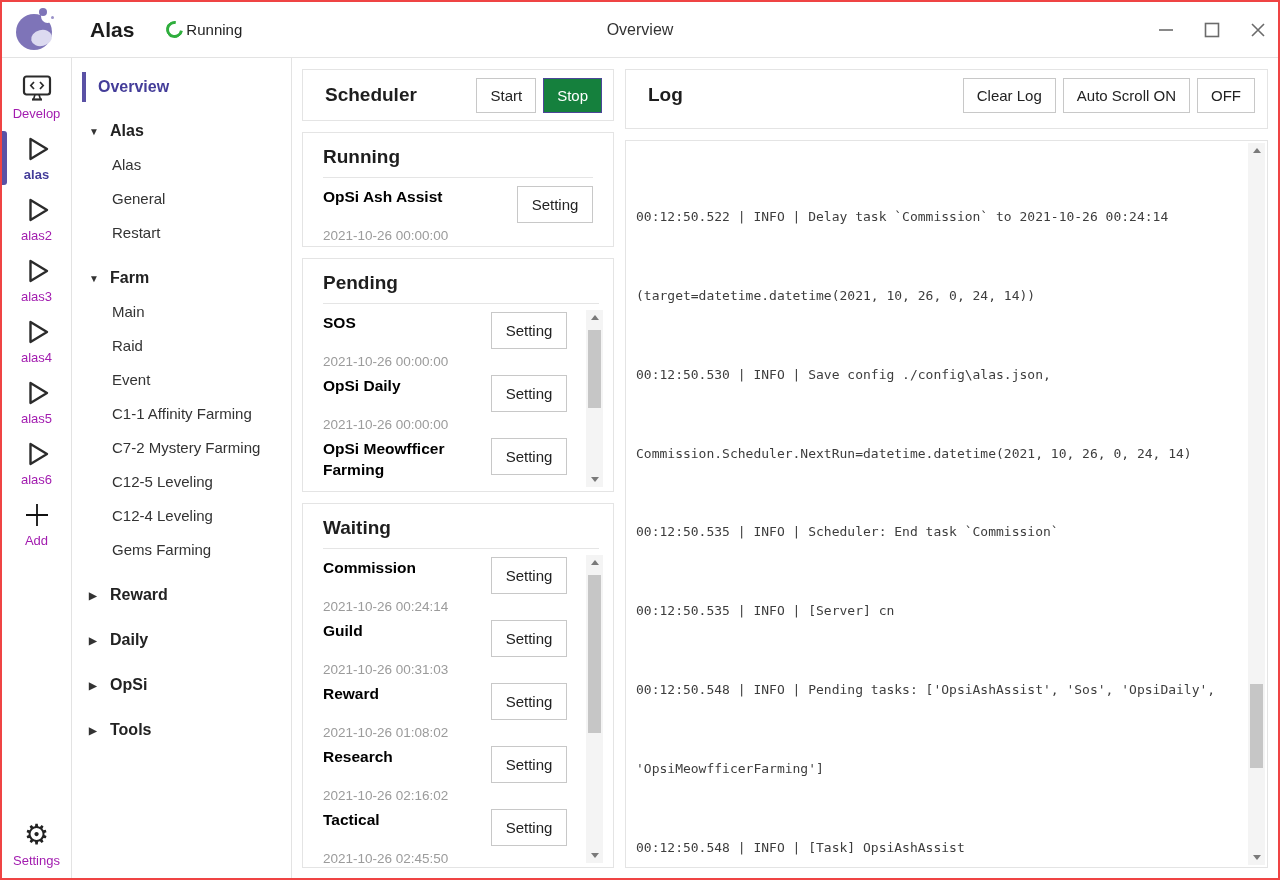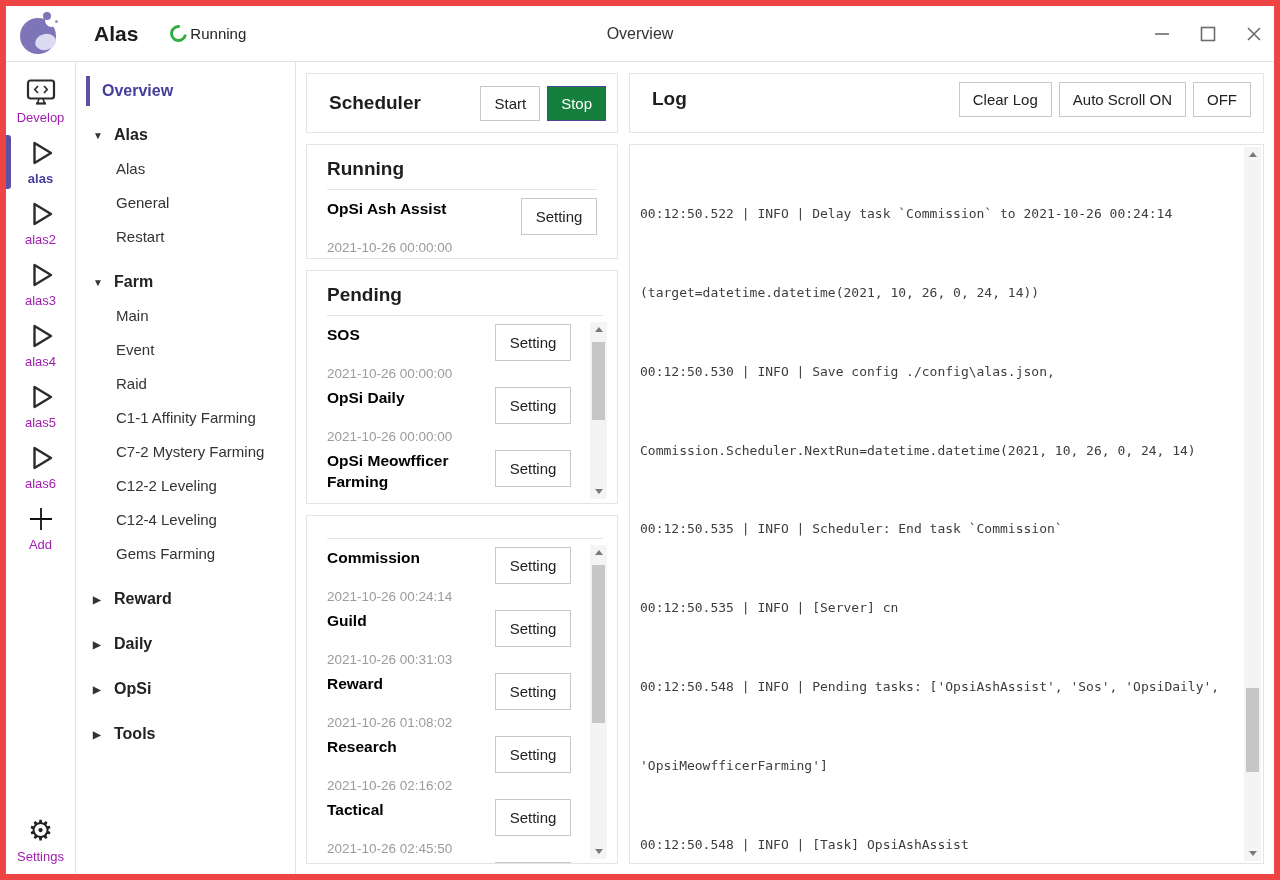--- a/index.html
+++ b/index.html
@@ -1,18 +1,18 @@
 <!DOCTYPE html>
 <html><head>
 <meta charset="utf-8">
 <style>
   * { margin:0; padding:0; box-sizing:border-box; }
   html,body { background:#c9c9c9; }
   body { font-family:"Liberation Sans", sans-serif; }
-  .window { width:1280px; height:880px; background:#fff; border:6px solid #ef4444; display:flex; flex-direction:column; overflow:hidden; }
+  .window { width:1280px; height:880px; background:#fff; border:2px solid #ef4444; display:flex; flex-direction:column; overflow:hidden; }
 
   
   .titlebar { height:56px; flex:0 0 auto; border-bottom:1px solid #e3e3e3; display:flex; align-items:center; position:relative; background:#fff; }
   .logo { position:relative; width:44px; height:46px; margin-left:12px; flex:0 0 auto; }
   .logo .blob { position:absolute; left:2px; top:7px; width:36px; height:36px; border-radius:50%; background:#7e74b8; }
   .logo .notch { position:absolute; left:27px; top:3px; width:13px; height:13px; border-radius:50%; background:#fff; }
   .logo .dot1 { position:absolute; left:25px; top:1px; width:8px; height:8px; border-radius:50%; background:#7e74b8; }
   .logo .dot2 { position:absolute; left:37px; top:9px; width:3px; height:3px; border-radius:50%; background:#9a92c9; }
   .logo .hole { position:absolute; left:17px; top:23px; width:21px; height:16px; border-radius:50%; background:#dcdaf0; transform:rotate(-14deg); }
   .app-title { font-size:21px; font-weight:bold; color:#1b1b1b; margin-left:32px; }
@@ -42,21 +42,21 @@
   .side-header { margin-top:13px; height:32px; display:flex; align-items:center; padding-left:17px; font-size:16px; font-weight:600; color:#222; }
   .side-arrow { font-size:10px; color:#333; margin-right:9px; width:12px; }
   .side-item { height:34px; display:flex; align-items:center; padding-left:40px; font-size:15px; color:#333; }
 
   
   .content { flex:1; display:flex; gap:11px; padding:11px 10px 10px 10px; min-width:0; background:#fff; }
   .card { background:#fff; border:1px solid #e4e4e4; }
 
   
   .midcol { width:312px; flex:0 0 auto; display:flex; flex-direction:column; gap:11px; }
-  .sched-card { height:60px; flex:0 0 auto; display:flex; align-items:center; justify-content:space-between; padding:0 11px 0 22px; }
+  .sched-card { height:52px; flex:0 0 auto; display:flex; align-items:center; justify-content:space-between; padding:0 11px 0 22px; }
   .panel-title { font-size:19px; font-weight:600; color:#1e1e1e; }
   .btn { font-family:inherit; background:#fff; border:1px solid #c8c8c8; color:#222; font-size:15px; padding:8px 13px; cursor:default; }
   .btn.primary { background:#15803d; border-color:#4c4698; color:#fff; }
   .btn-row { display:flex; gap:7px; }
 
   .run-card { flex:0 0 auto; height:115px; padding:13px 20px 0 20px; }
   .divider { border-top:1px solid #e5e5e5; margin:9px 0 0 0; }
   .task-row { display:flex; justify-content:flex-start; align-items:flex-start; padding:8px 0 0 0; }
   .task-info { flex:1; min-width:0; padding-right:10px; }
   .task-name { font-size:15.5px; font-weight:600; color:#000000; line-height:21px; }
@@ -80,21 +80,21 @@
   .tri-up { width:0; height:0; border-left:4px solid transparent; border-right:4px solid transparent; border-bottom:5px solid #7a7a7a; }
   .tri-down { width:0; height:0; border-left:4px solid transparent; border-right:4px solid transparent; border-top:5px solid #7a7a7a; }
   .sbar-thumb { position:absolute; left:2px; width:13px; background:#c6c6c6; }
   .pending-thumb { top:20px; height:78px; }
   .waiting-thumb { top:20px; height:158px; }
   .log-thumb { top:541px; height:84px; }
 
   
   .logcol { flex:1; min-width:0; display:flex; flex-direction:column; gap:11px; }
   .log-head { height:60px; flex:0 0 auto; display:flex; align-items:center; justify-content:space-between; padding:0 12px 8px 22px; }
-  .log-body { flex:1; min-height:0; position:relative; overflow:hidden; padding:0 34px 6px 10px; }
+  .log-body { flex:1; min-height:0; position:relative; overflow:hidden; padding:7px 34px 6px 10px; }
   .log-body .sbar { right:2px; top:2px; bottom:2px; }
   .log-lines { font-family:"DejaVu Sans Mono", monospace; font-size:13px; line-height:19.7px; color:#3d3d3d; white-space:pre; }
 </style>
 </head>
 <body>
 
 <div class="window">
 
   <header class="titlebar">
     <div class="logo">
@@ -236,29 +236,29 @@
         </div>
 
         <div class="side-group">
           <div class="side-header">
             <span class="side-arrow">▼</span>
             <span class="side-header-label">Farm</span>
           </div>
 
             <div class="side-item">Main</div>
 
+            <div class="side-item">Raid</div>
+
             <div class="side-item">Event</div>
 
-            <div class="side-item">Raid</div>
-
             <div class="side-item">C1-1 Affinity Farming</div>
 
             <div class="side-item">C7-2 Mystery Farming</div>
 
-            <div class="side-item">C12-2 Leveling</div>
+            <div class="side-item">C12-5 Leveling</div>
 
             <div class="side-item">C12-4 Leveling</div>
 
             <div class="side-item">Gems Farming</div>
 
         </div>
 
         <div class="side-group">
           <div class="side-header">
             <span class="side-arrow">▶</span>
@@ -356,20 +356,23 @@
                 </div>
               <div class="sbar-thumb pending-thumb"></div>
               <div class="sbar-btn down">
                   <span class="tri-down"></span>
                 </div>
             </div>
           </div>
         </div>
 
         <div class="card list-card waiting-card">
+          <div class="card-head">
+            <div class="panel-title">Waiting</div>
+          </div>
           <div class="divider"></div>
           <div class="list-body">
 
               <div class="task-row">
                 <div class="task-info">
                   <div class="task-name">Commission</div>
                   <div class="task-time">2021-10-26 00:24:14</div>
                 </div>
                 <button class="btn setting-btn">Setting</button>
               </div>

